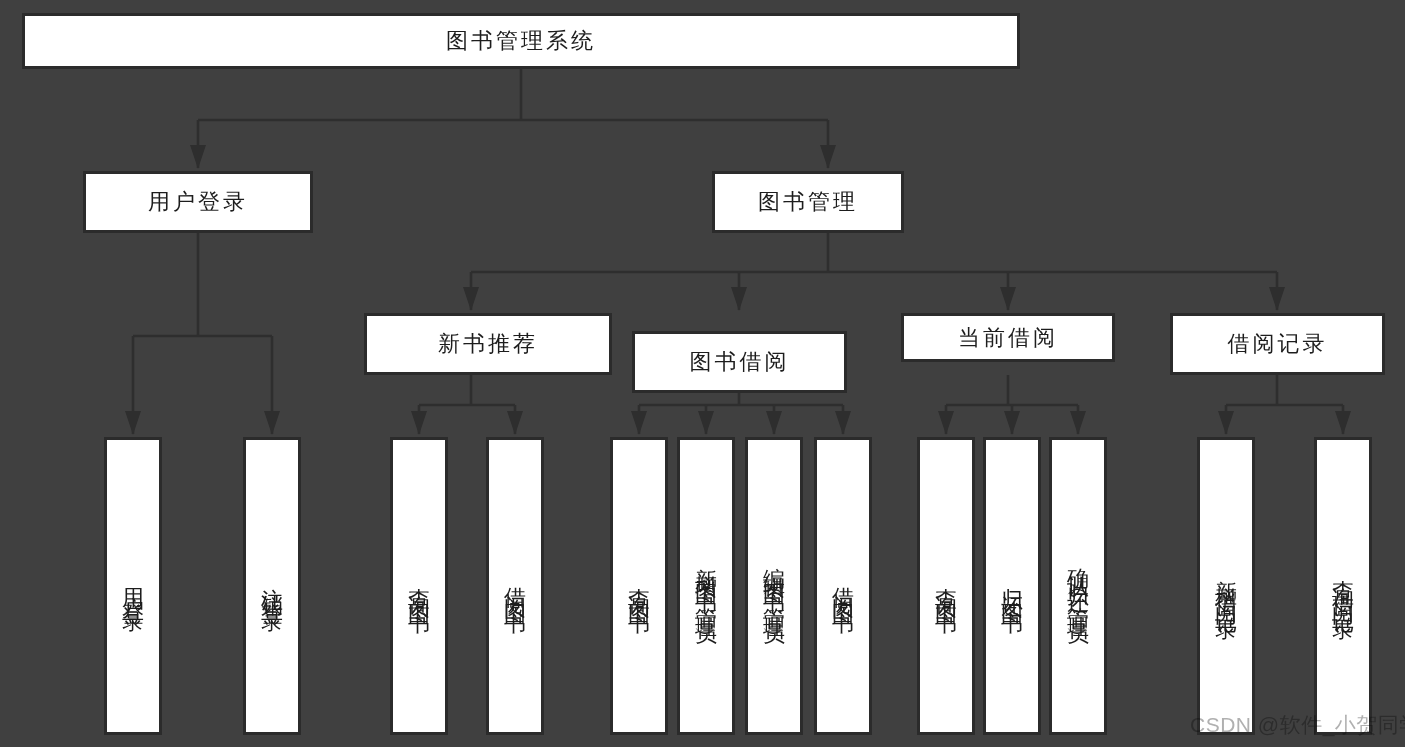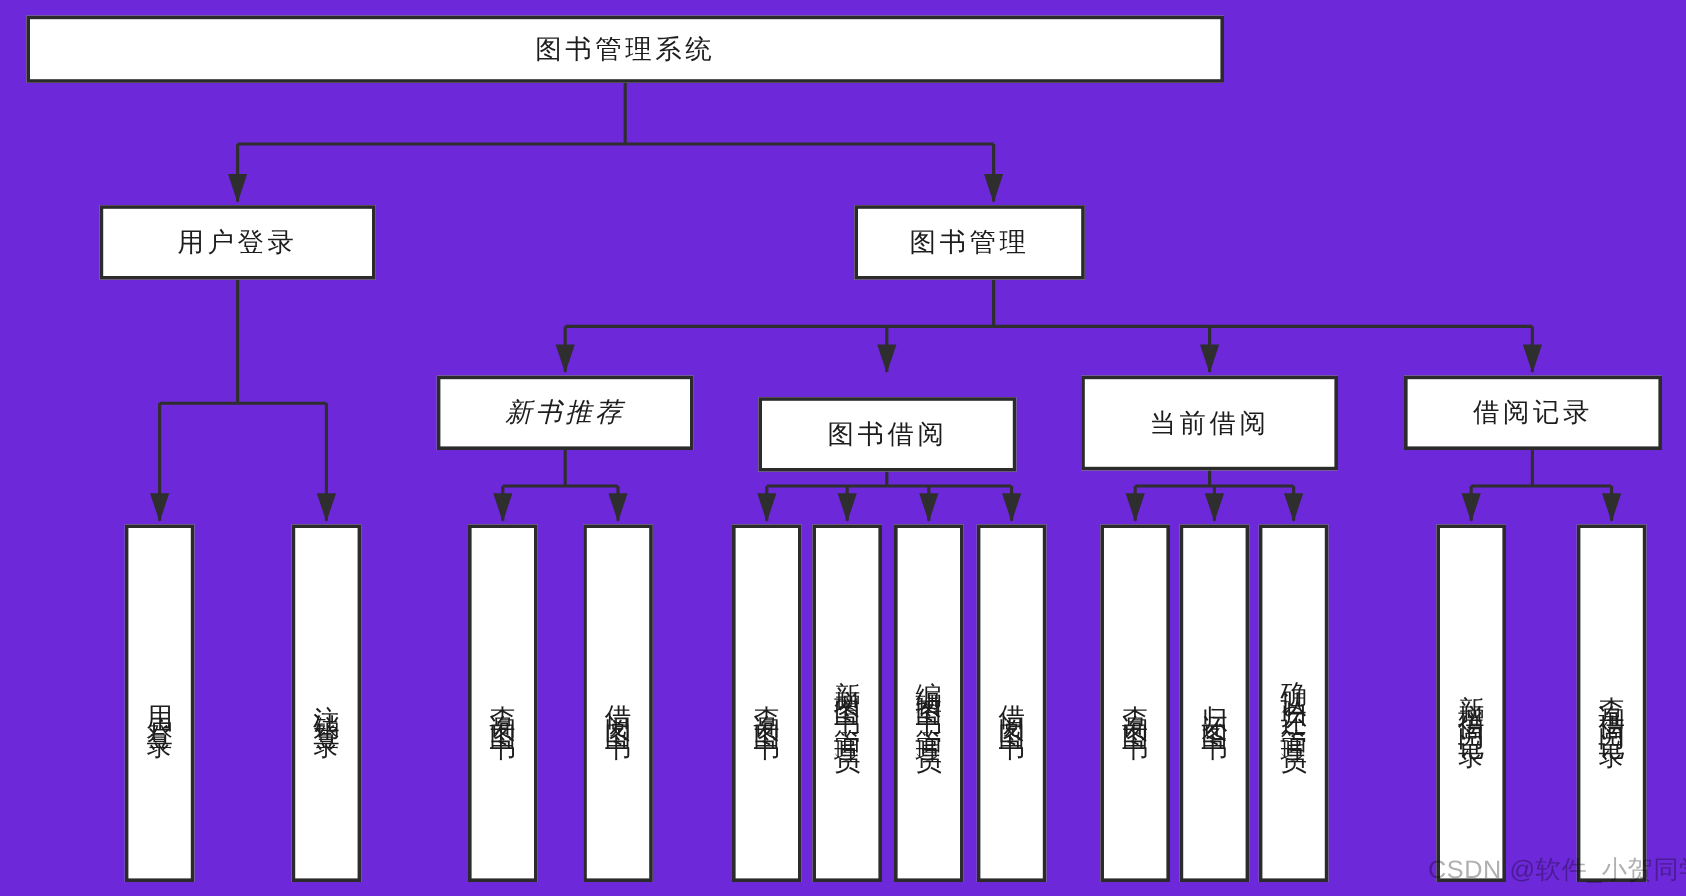--- a/index.html
+++ b/index.html
@@ -4,21 +4,21 @@
 <style>
   html, body {
     margin: 0;
     padding: 0;
     background: #ffffff;
   }
   .stage {
     position: relative;
     width: 1405px;
     height: 747px;
-    background: #6d28d9;
+    background: #404040;
     overflow: hidden;
     font-family: "Liberation Sans", "DejaVu Sans", sans-serif;
   }
   .connector-layer {
     position: absolute;
     left: 0;
     top: 0;
     width: 1405px;
     height: 747px;
     pointer-events: none;
@@ -109,23 +109,23 @@
       <path d="M1226 405 V434" marker-end="url(#ah)"></path>
       <path d="M1343 405 V434" marker-end="url(#ah)"></path>
     </g>
   </svg>
 
   <div class="node h-node" style="left:22px; top:13px; width:998px; height:56px;">图书管理系统</div>
 
   <div class="node h-node" style="left:83px; top:171px; width:230px; height:62px;">用户登录</div>
   <div class="node h-node" style="left:712px; top:171px; width:192px; height:62px;">图书管理</div>
 
-  <div class="node h-node" style="left:364px; top:313px; width:214px; height:62px;font-style:italic;">新书推荐</div>
+  <div class="node h-node" style="left:364px; top:313px; width:248px; height:62px;">新书推荐</div>
   <div class="node h-node" style="left:632px; top:331px; width:215px; height:62px;">图书借阅</div>
-  <div class="node h-node" style="left:901px; top:313px; width:214px; height:79px;">当前借阅</div>
+  <div class="node h-node" style="left:901px; top:313px; width:214px; height:49px;">当前借阅</div>
   <div class="node h-node" style="left:1170px; top:313px; width:215px; height:62px;">借阅记录</div>
 
   <div class="node v-node" style="left:104px;">
     <span class="v-text">用户登录</span>
   </div>
   <div class="node v-node" style="left:243px;">
     <span class="v-text">注销登录</span>
   </div>
 
   <div class="node v-node" style="left:390px;">

